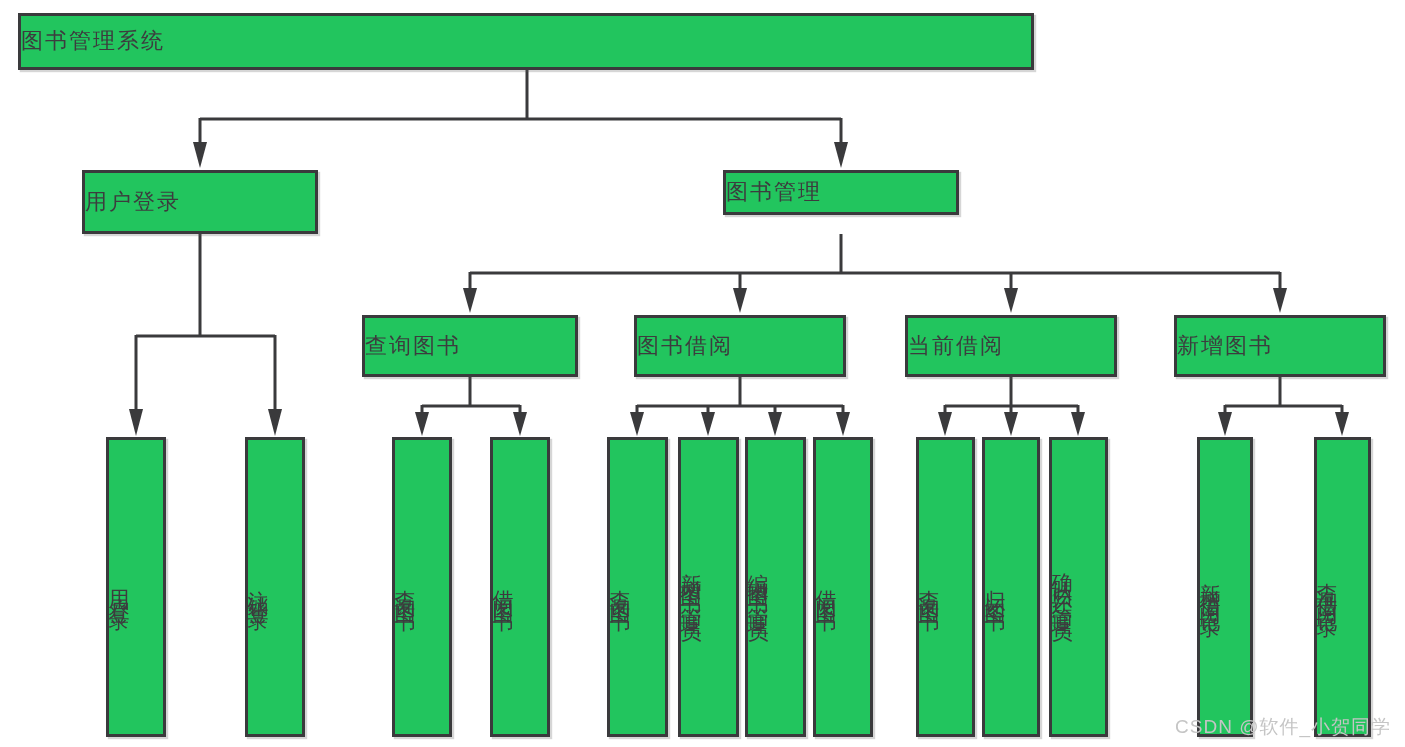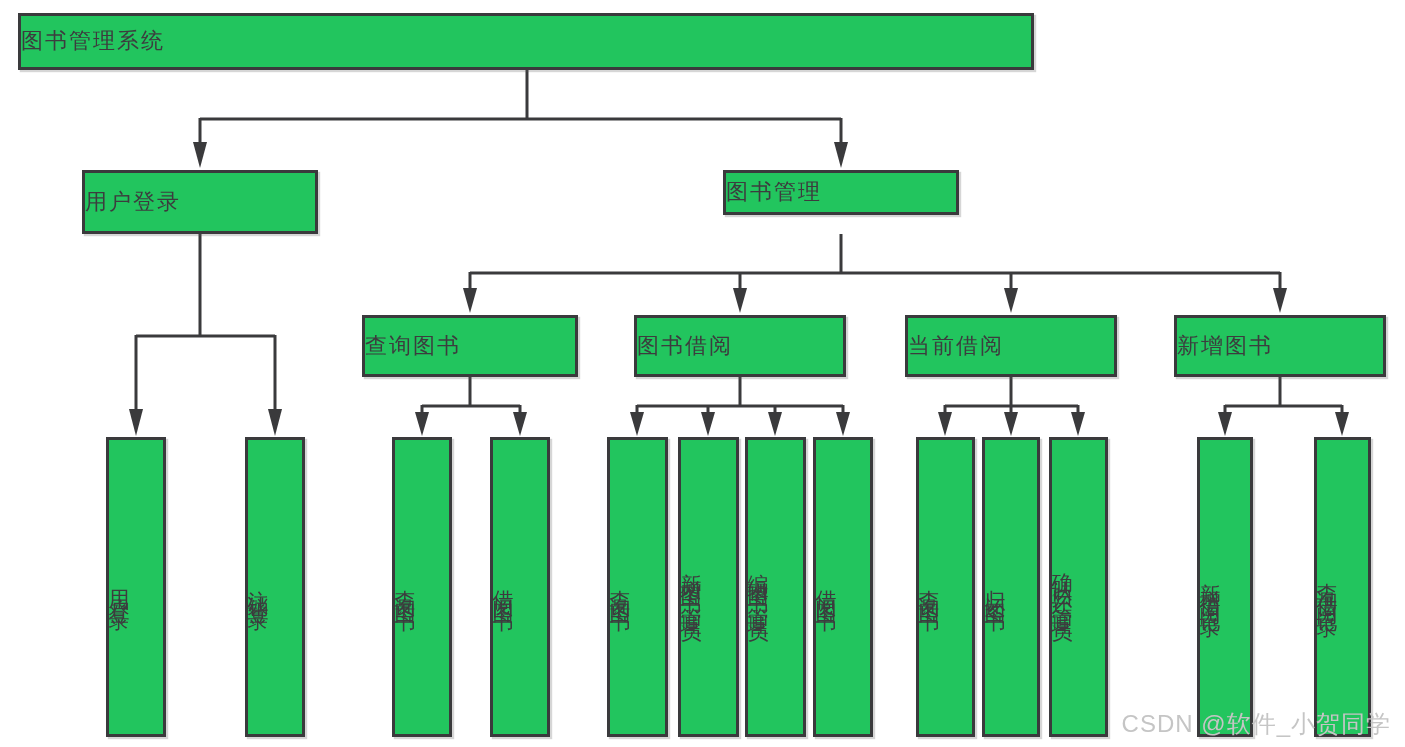--- a/index.html
+++ b/index.html
@@ -34,21 +34,21 @@
     writing-mode:vertical-lr;
     text-orientation:mixed;
     font-size:21px;
     letter-spacing:7px;
     line-height:1;
     white-space:normal;
   }
   .watermark {
     position:absolute;
     right:14px; bottom:7px;
-    font-size:24px;
+    font-size:19px;
     letter-spacing:1px;
     color:#c5c5c5;
     z-index:5;
     pointer-events:none;
   }
 </style>
 </head>
 <body>
 
 <div class="canvas">

